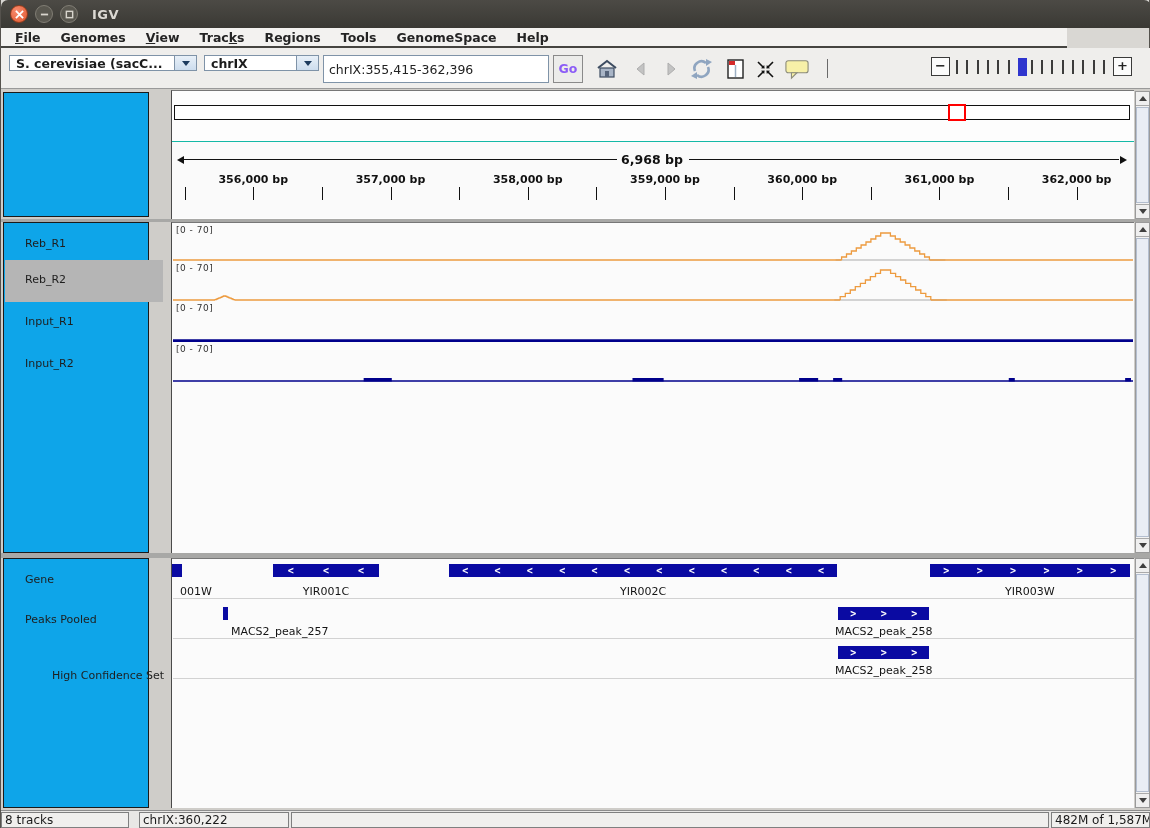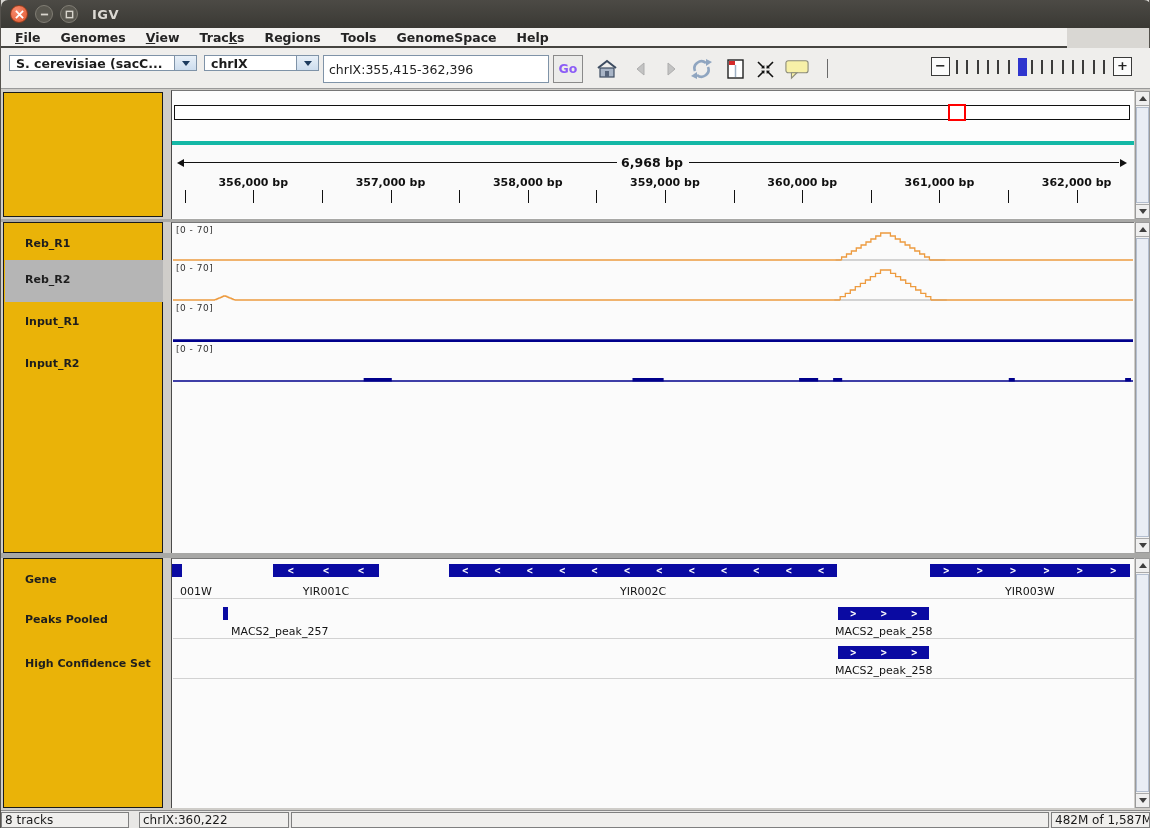--- a/index.html
+++ b/index.html
@@ -41,35 +41,35 @@
   .tbsep { position:absolute; top:11px; width:1px; height:19px; background:#6a6a6a; }
   .zoomwrap { position:absolute; top:9px; height:22px; }
   .zoombox { position:absolute; width:19px; height:19px; border:1.5px solid #3a3a3a; background:#fbfbfb;
              font-size:13px; font-weight:bold; color:#222; text-align:center; line-height:16px; top:0; }
   .ztick { position:absolute; top:3px; width:2px; height:14px; background:#3c3c3c; }
   .zthumb { position:absolute; top:1px; width:9px; height:18px; background:#2f35ce; }
 
   
   .main { position:absolute; left:0; top:89px; width:1150px; height:721px; background:#cfcdc9; }
   .panel { position:absolute; left:0; width:1150px; }
-  .labelcell { position:absolute; left:2px; width:160px; background:#eab308; border:1px solid #1a1a1a;font-weight:bold; }
+  .labelcell { position:absolute; left:2px; width:146px; background:#0ea5e9; border:1px solid #1a1a1a; }
   .datacell { position:absolute; left:170px; width:963px; background:#fbfbfb; border-left:1px solid #4a4a4a; border-top:1px solid #777; overflow:hidden; }
   .vscroll { position:absolute; left:1134px; width:15px; background:#f2f2f2; border:1px solid #9a9a9a; }
   .sbtn { position:absolute; left:0; width:13px; height:14px; background:#efefef; border-bottom:1px solid #aaa; display:flex; align-items:center; justify-content:center; }
   .sbtn.up { top:0; border-bottom:1px solid #aaa; }
   .sbtn.dn { bottom:0; border-top:1px solid #aaa; border-bottom:none; }
   .tri-up-s { width:0;height:0;border-left:4px solid transparent;border-right:4px solid transparent;border-bottom:5px solid #3f3f3f; }
   .tri-dn-s { width:0;height:0;border-left:4px solid transparent;border-right:4px solid transparent;border-top:5px solid #3f3f3f; }
   .sthumb { position:absolute; left:0; width:13px; background:#e9edf4; border:1px solid #b3becf; }
   .splitter { position:absolute; left:0; width:1150px; background:#a8a8a6; }
 
   
   .ideo { position:absolute; left:2px; top:14px; width:956px; height:15px; background:#fff; border:1px solid #111; }
   .redbox { position:absolute; border:2.5px solid #f00; background:transparent; }
-  .rulerarea { position:absolute; left:0; top:50px; width:962px; height:77px; background:#fafafa; border-top:4px solid #14b8a6;text-align:center; }
+  .rulerarea { position:absolute; left:0; top:50px; width:962px; height:77px; background:#fafafa; border-top:1px solid #14b8a6;text-align:center; }
   .spanline { position:absolute; top:17px; height:1px; background:#111; }
   .spanarrow { position:absolute; top:13.5px; width:0; height:0; }
   .spanarrow.l { border-top:4px solid transparent; border-bottom:4px solid transparent; border-right:7px solid #111; }
   .spanarrow.r { border-top:4px solid transparent; border-bottom:4px solid transparent; border-left:7px solid #111; }
   .spantext { position:absolute; top:10px; font-size:12.5px; font-weight:bold; color:#111; transform:translateX(-50%); }
   .ticklabel { position:absolute; top:31px; font-size:11px; font-weight:bold; color:#111; transform:translateX(-50%); white-space:nowrap; }
   .tickmark { position:absolute; top:45px; width:1px; height:13px; background:#111; }
 
   
   .sigrow-label { position:absolute; left:1px; width:158px; font-size:11px; color:#1e1e1e; padding:13px 0 0 20px; }
@@ -321,21 +321,21 @@
           </div>
       </div>
     </div>
 
     <div class="splitter" style="top:464px; height:5px;"></div>
 
     <div class="panel" style="top:469px; height:250px;">
       <div class="labelcell" style="top:0; height:250px;" id="featlabels">
           <div class="featlabel" style="top: 14px;">Gene</div>
           <div class="featlabel" style="top: 54px;">Peaks Pooled</div>
-          <div class="featlabel" style="top: 98px;">High Confidence Set</div>
+          <div class="featlabel" style="top: 110px; margin-left: 27px;">High Confidence Set</div>
         </div>
       <div class="datacell" style="top:0; height:250px;" id="featdata">
           <div class="featbox" style="left: 0px; width: 10.1944px; top: 5px; background: rgb(10, 10, 162);"></div>
           <div class="featlab" style="top: 26px; left: 8px;">001W</div>
           <div class="featbox" style="left: 101.315px; width: 105.392px; top: 5px; background: rgb(10, 10, 162);">
             <span>&lt;</span>
             <span>&lt;</span>
             <span>&lt;</span>
           </div>
           <div class="featlab center" style="top: 26px; left: 154.011px;">YIR001C</div>

